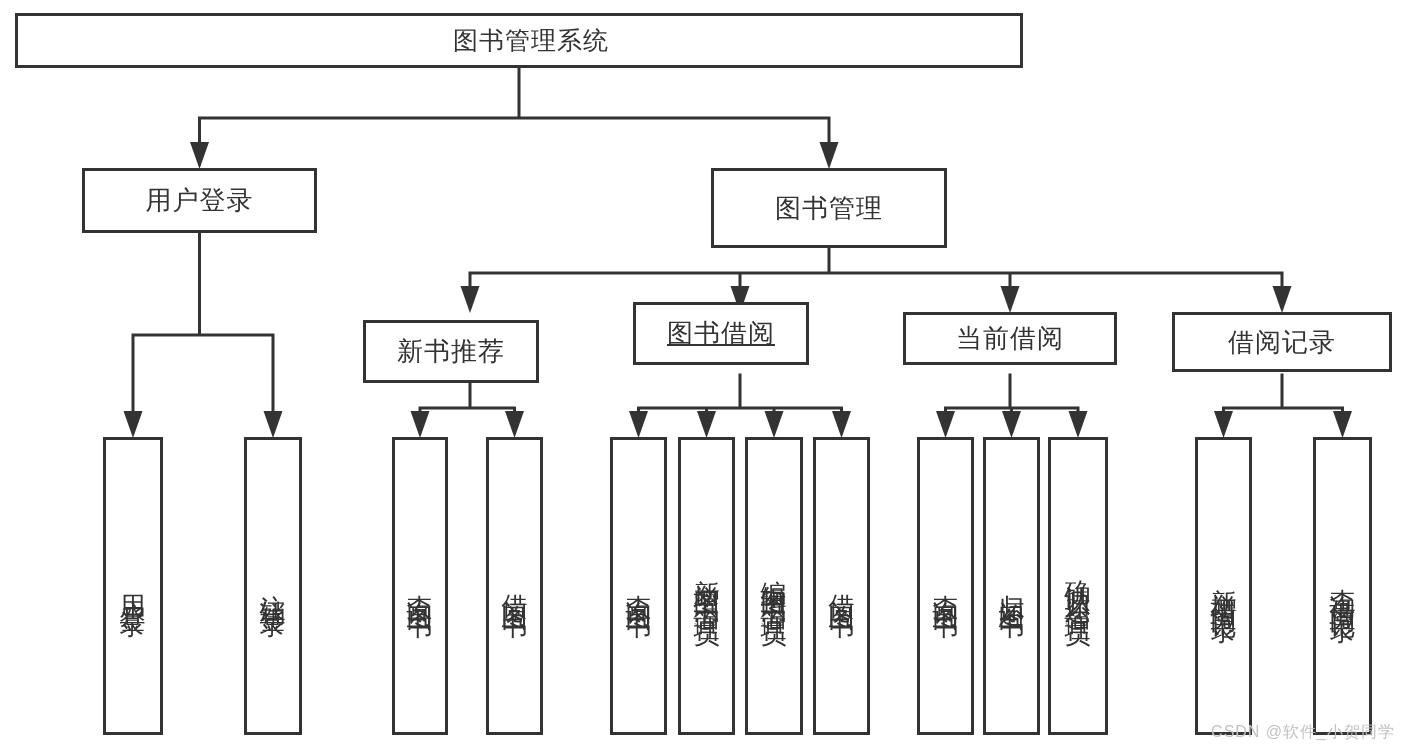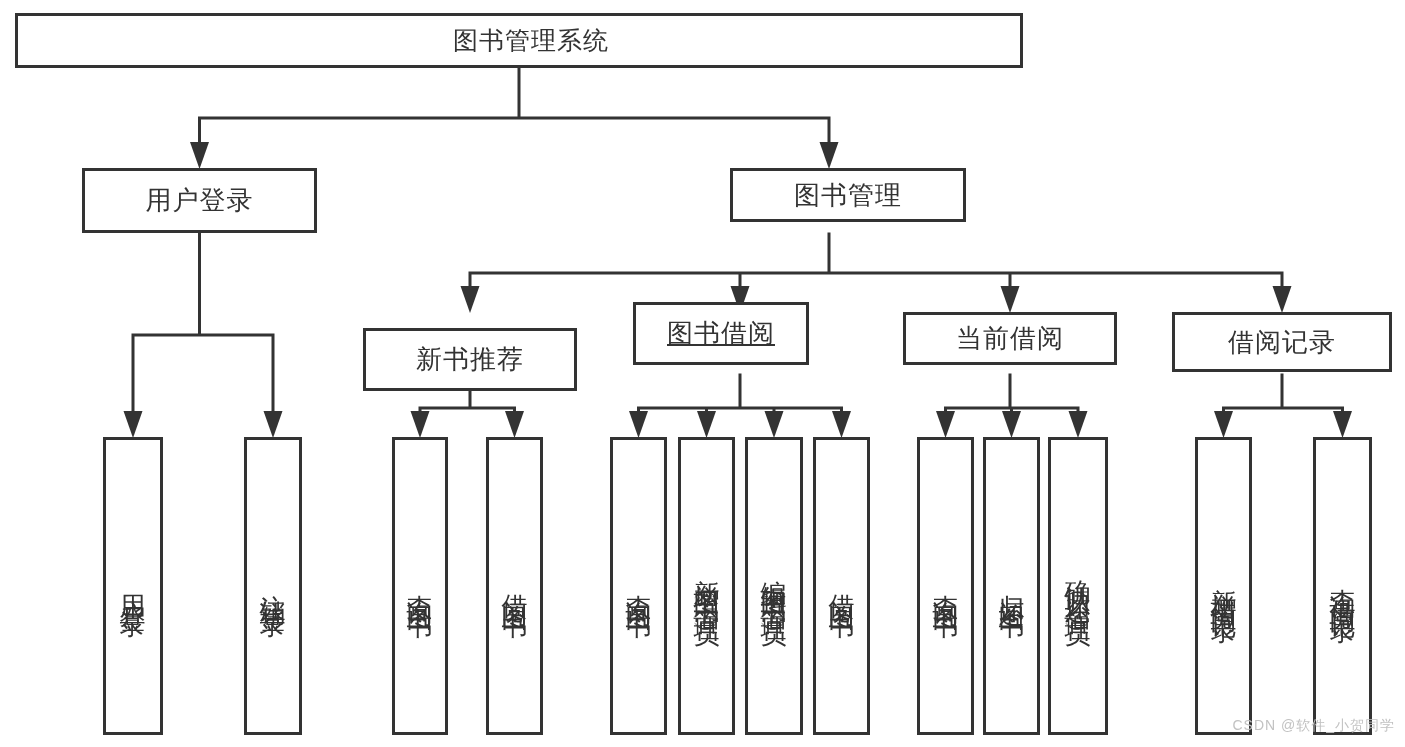--- a/index.html
+++ b/index.html
@@ -42,22 +42,22 @@
     writing-mode:vertical-rl;
     text-orientation:mixed;
     text-align:center;
     font-size:26px;
     letter-spacing:6px;
     overflow:hidden;
   }
   #watermark{
     position:absolute;
     right:10px;
-    bottom:12px;
-    font-size:14px;
+    bottom:4px;
+    font-size:16px;
     letter-spacing:1px;
     color:var(--wm);
     z-index:5;
     white-space:nowrap;
   }
 </style>
 </head>
 <body>
 
 <div id="canvas">
@@ -83,24 +83,24 @@
       <polygon points="1214,411 1233,411 1223.5,438" fill="#333333"></polygon>
       <polygon points="1333,411 1352,411 1342.5,438" fill="#333333"></polygon>
     </svg>
   <div id="watermark">CSDN @软件_小贺同学</div>
 <div class="node h title" style="left: 15px; top: 13px; width: 1008px; height: 55px;">
       <span>图书管理系统</span>
     </div>
     <div class="node h" style="left: 82px; top: 168px; width: 235px; height: 65px;">
       <span>用户登录</span>
     </div>
-    <div class="node h" style="left: 711px; top: 168px; width: 236px; height: 54px; margin-left: 19px;">
+    <div class="node h" style="left: 711px; top: 168px; width: 236px; height: 80px;">
       <span>图书管理</span>
     </div>
-    <div class="node h" style="left: 363px; top: 328px; width: 214px; height: 63px; font-family: Liberation Mono, monospace;">
+    <div class="node h" style="left: 363px; top: 320px; width: 176px; height: 63px; font-family: Liberation Mono, monospace;">
       <span>新书推荐</span>
     </div>
     <div class="node h" style="left: 633px; top: 302px; width: 176px; height: 63px; text-decoration: underline;">
       <span>图书借阅</span>
     </div>
     <div class="node h" style="left: 903px; top: 312px; width: 214px; height: 53px;">
       <span>当前借阅</span>
     </div>
     <div class="node h" style="left: 1172px; top: 312px; width: 220px; height: 60px;">
       <span>借阅记录</span>

